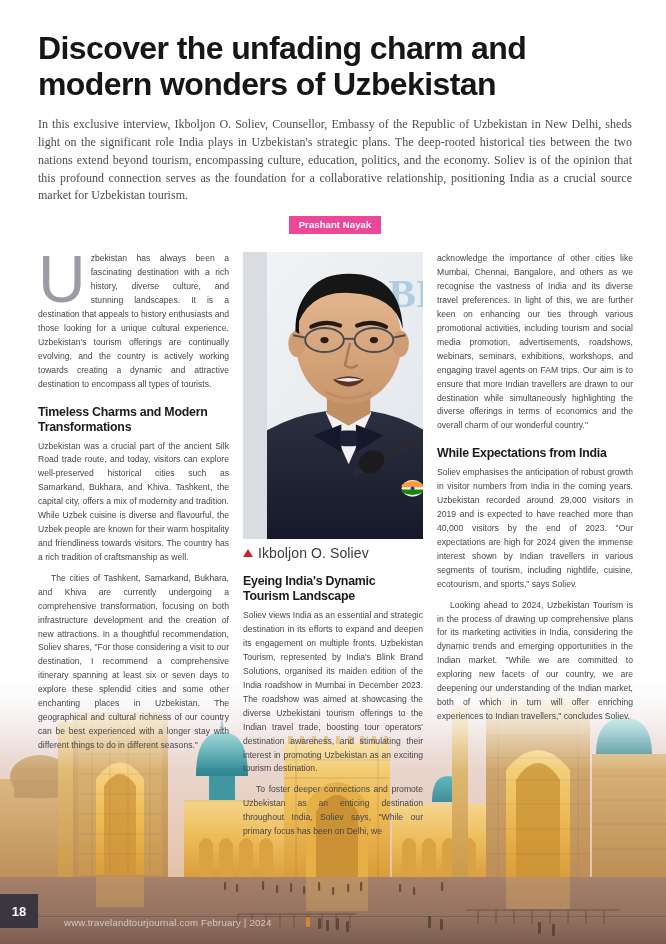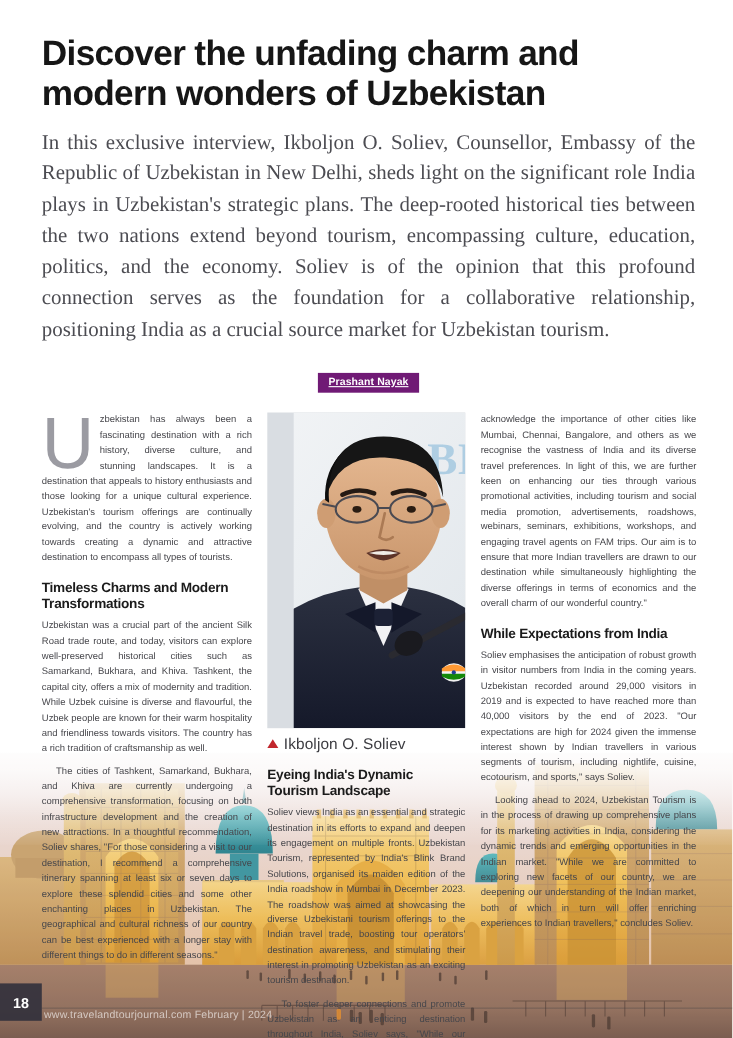--- a/index.html
+++ b/index.html
@@ -61,40 +61,39 @@
     font-weight: bold;
     font-size: 32px;
     line-height: 1.14;
     letter-spacing: -0.6px;
     color: #161616;
     margin-bottom: 13px;
   }
 
   .standfirst {
     font-family: "Liberation Serif", serif;
-    font-size: 19px;
+    font-size: 12px;
     line-height: 1.49;
     color: #4c4c52;
     text-align: justify;
-    margin-bottom: 23px;
+    margin-bottom: 9px;
   }
 
   .byline-wrap {
     text-align: center;
     margin-bottom: 18px;
   }
   .byline {
     display: inline-block;
-    background: #701a75;
+    background: #ec4899;
     color: #ffffff;
     font-size: 9.5px;
     font-weight: bold;
     letter-spacing: 0.1px;
     padding: 3px 10px 4px 10px;
-    text-decoration: underline;
   }
 
   
   .cols {
     display: grid;
     grid-template-columns: 191px 180px 196px;
     column-gap: 14px;
     align-items: start;
   }
 
@@ -180,21 +179,21 @@
     font-weight: bold;
     font-size: 13px;
     display: flex;
     align-items: center;
     justify-content: center;
     flex: 0 0 auto;
   }
   .footer-meta {
     font-size: 9.6px;
     color: rgba(255,255,255,0.62);
-    padding-left: 2px;
+    padding-left: 26px;
     letter-spacing: 0.2px;
     white-space: nowrap;
   }
   .footer-rule {
     position: absolute;
     left: 38px;
     bottom: 27px;
     right: 0;
     height: 1px;
     background: rgba(60,60,70,0.35);

